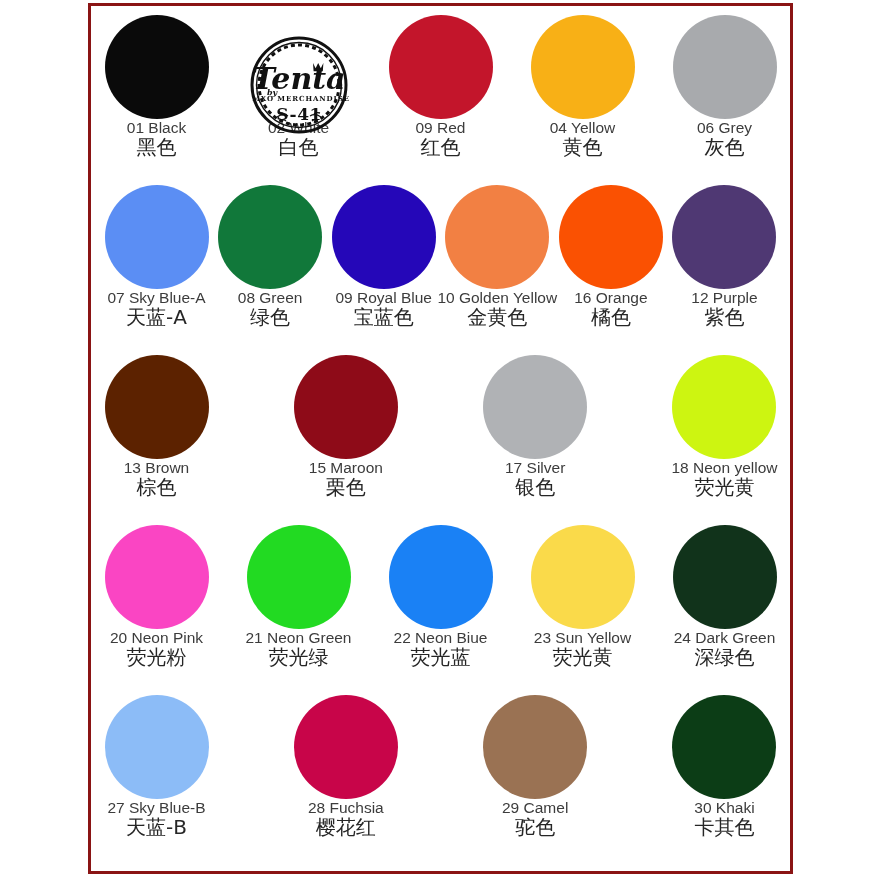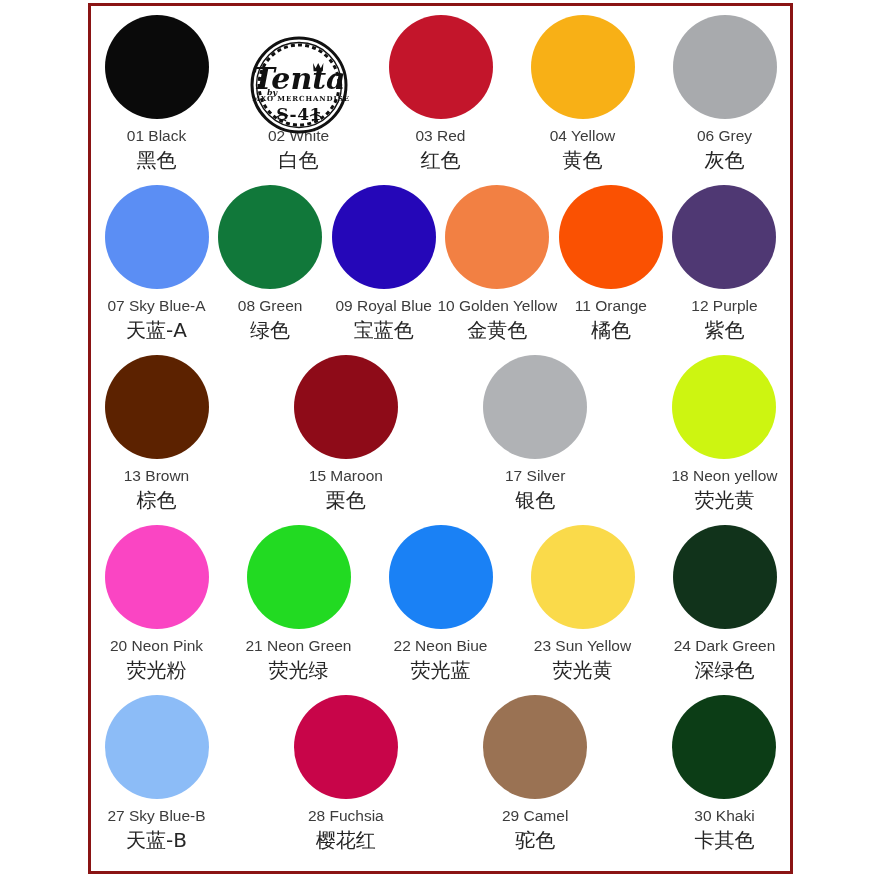--- a/index.html
+++ b/index.html
@@ -61,30 +61,29 @@
   .swatch-disc {
     width: 104px;
     height: 104px;
     border-radius: 50%;
     margin-top: 3px;
     flex: 0 0 auto;
   }
   .swatch-label-en {
     font-size: 15.5px;
     color: #3c3c3c;
-    margin-top: 8px;
+    margin-top: 0;
     line-height: 1.1;
     white-space: nowrap;
     letter-spacing: 0px;
     font-weight: 400;
   }
   .swatch-label-zh {
     font-size: 20px;
     color: #262626;
-    margin-top: 5px;
     line-height: 1.15;
     white-space: nowrap;
     font-family: "DejaVu Sans", "Liberation Sans", sans-serif;
   }
   
   .logo-wrap {
     position: absolute;
     left: 50%;
     top: 21px;
     transform: translateX(-50%);
@@ -136,21 +135,21 @@
         <path d="M33 87 q4 -1 6 1"></path>
         <path d="M74 84 q-6 -4 -11 -1"></path>
         <path d="M73 80 q-4 -1 -6 1"></path>
         <path d="M71 87 q-4 -1 -6 1"></path>
       </g>
     </svg>
   </div>
           </div>
           <div class="swatch-cell">
     <div class="swatch-disc" title="03 Red" style="background: rgb(195, 21, 43);"></div>
-    <div class="swatch-label-en">03 Red</div>
+    <div class="swatch-label-en">09 Red</div>
     <div class="swatch-label-zh">红色</div>
   </div>
           <div class="swatch-cell">
     <div class="swatch-disc" title="04 Yellow" style="background: rgb(248, 176, 22);"></div>
     <div class="swatch-label-en">04 Yellow</div>
     <div class="swatch-label-zh">黄色</div>
   </div>
           <div class="swatch-cell">
     <div class="swatch-disc" title="06 Grey" style="background: rgb(168, 170, 173);"></div>
     <div class="swatch-label-en">06 Grey</div>
@@ -173,21 +172,21 @@
     <div class="swatch-label-en">09 Royal Blue</div>
     <div class="swatch-label-zh">宝蓝色</div>
   </div>
           <div class="swatch-cell">
     <div class="swatch-disc" title="10 Golden Yellow" style="background: rgb(242, 128, 67);"></div>
     <div class="swatch-label-en">10 Golden Yellow</div>
     <div class="swatch-label-zh">金黄色</div>
   </div>
           <div class="swatch-cell">
     <div class="swatch-disc" title="11 Orange" style="background: rgb(250, 81, 2);"></div>
-    <div class="swatch-label-en">11 Orange</div>
+    <div class="swatch-label-en">16 Orange</div>
     <div class="swatch-label-zh">橘色</div>
   </div>
           <div class="swatch-cell">
     <div class="swatch-disc" title="12 Purple" style="background: rgb(79, 56, 115);"></div>
     <div class="swatch-label-en">12 Purple</div>
     <div class="swatch-label-zh">紫色</div>
   </div>
         </div>
         <div class="swatch-row">
           <div class="swatch-cell">

